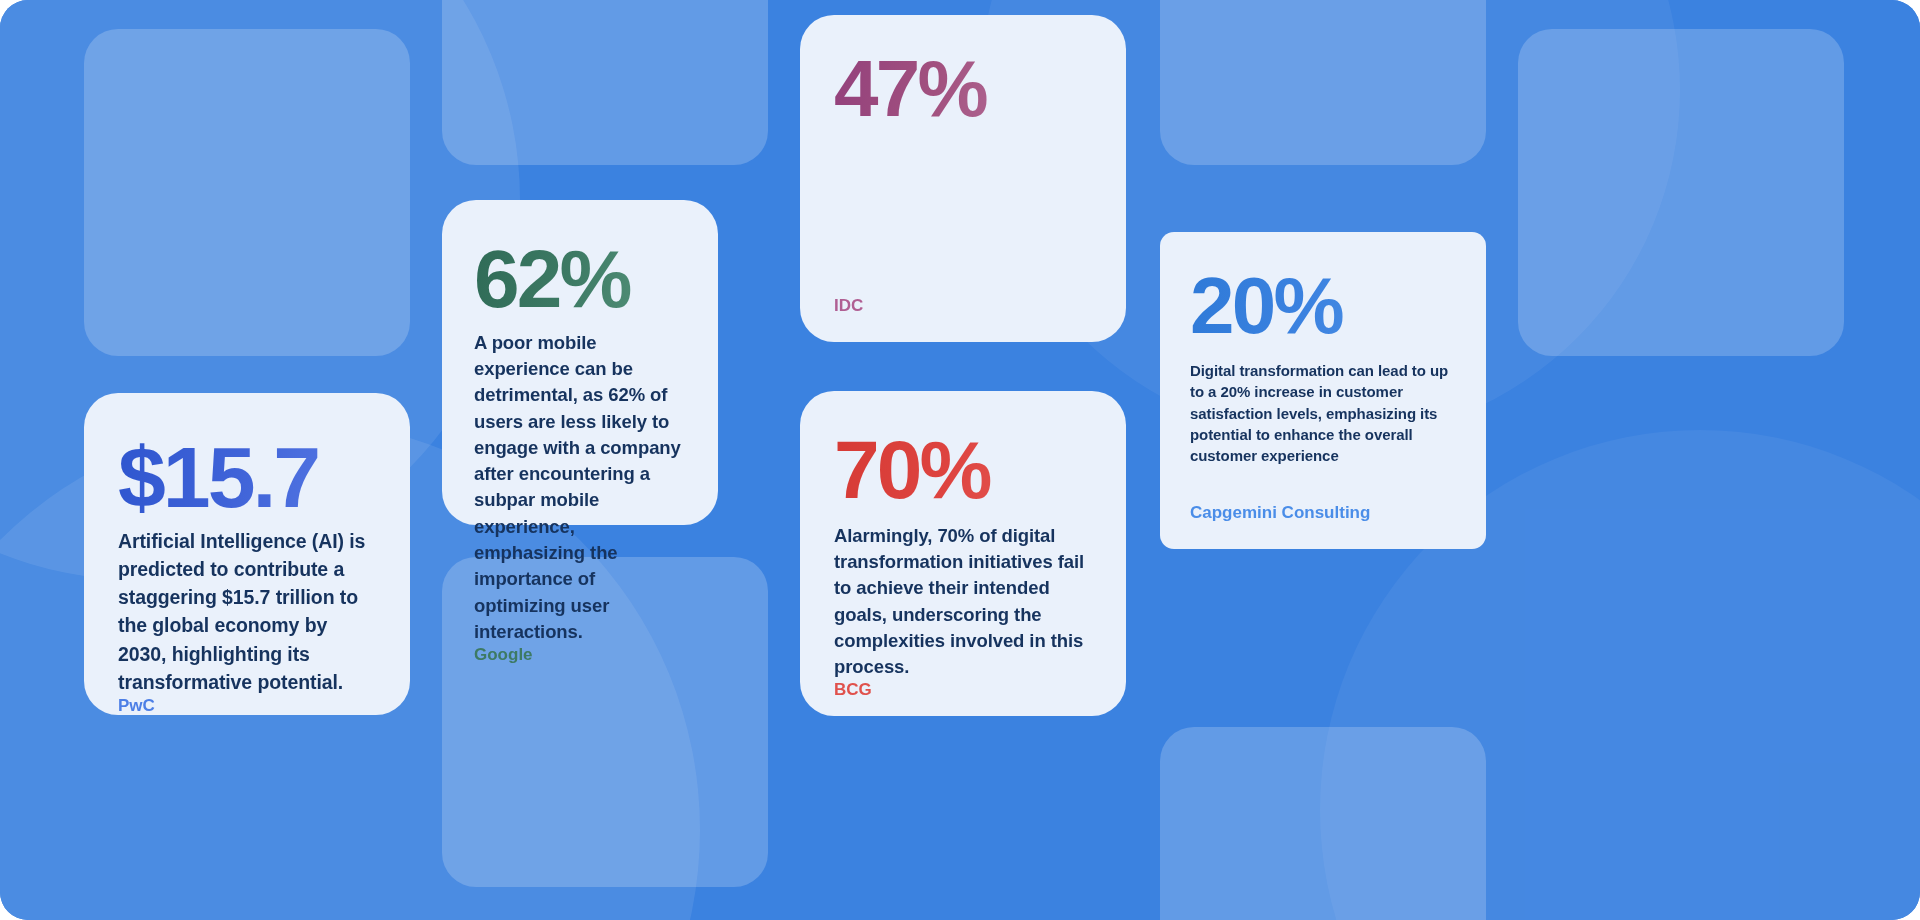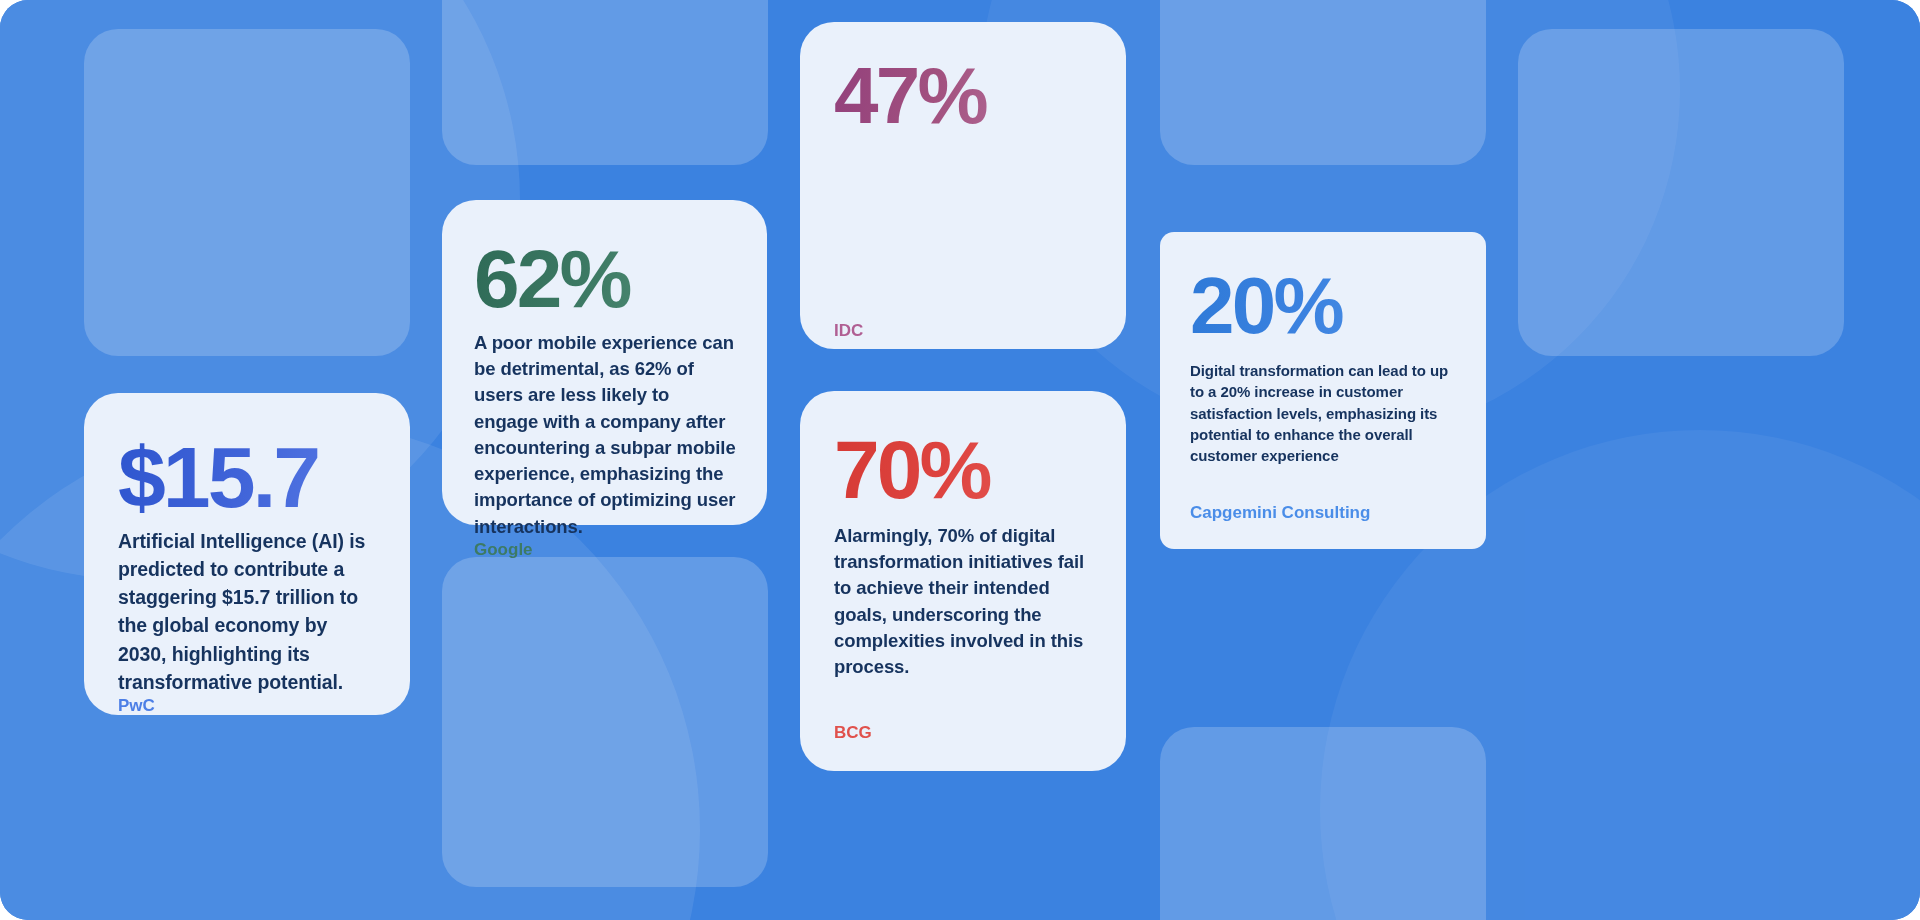--- a/index.html
+++ b/index.html
@@ -90,45 +90,45 @@
   }
   .card-pwc .card-stat {
     font-size: 86px;
     background-image: linear-gradient(100deg, #2f56cf 0%, #3f63d8 45%, #5a7ce6 100%);
   }
   .card-pwc .card-body { font-size: 19.5px; line-height: 1.45; margin-top: 8px; }
   .card-pwc .card-source { font-size: 17px; color: #4d7fe6; }
 
   
   .card-google {
-    left: 442px; top: 200px; width: 325px; height: 325px;
+    left: 442px; top: 200px; width: 276px; height: 325px;
     padding: 40px 30px 30px 32px;
   }
   .card-google .card-stat {
     font-size: 82px;
     background-image: linear-gradient(100deg, #2f6b57 0%, #3d7a64 45%, #5b9a81 100%);
   }
   .card-google .card-body { font-size: 18.5px; line-height: 1.42; margin-top: 12px; }
   .card-google .card-source { font-size: 17px; color: #3d7a64; }
 
   
   .card-idc {
-    left: 800px; top: 22px; width: 326px; height: 327px;
-    padding: 36px 32px 8px 34px;
+    left: 800px; top: 15px; width: 326px; height: 327px;
+    padding: 36px 32px 26px 34px;
   }
   .card-idc .card-stat {
     font-size: 80px;
     background-image: linear-gradient(100deg, #93417c 0%, #a2517f 40%, #c07fa8 100%);
   }
   .card-idc .card-body { font-size: 18.5px; line-height: 1.42; margin-top: 16px; }
   .card-idc .card-source { font-size: 17px; color: #b05f93; margin-top: 8px; }
 
   
   .card-bcg {
-    left: 800px; top: 391px; width: 326px; height: 380px;
+    left: 800px; top: 391px; width: 326px; height: 325px;
     padding: 40px 32px 28px 34px;
   }
   .card-bcg .card-stat {
     font-size: 82px;
     background-image: linear-gradient(100deg, #d63a35 0%, #de4440 45%, #e8625c 100%);
   }
   .card-bcg .card-body { font-size: 18.5px; line-height: 1.42; margin-top: 14px; }
   .card-bcg .card-source { font-size: 17px; color: #e0514c; }
 
   

